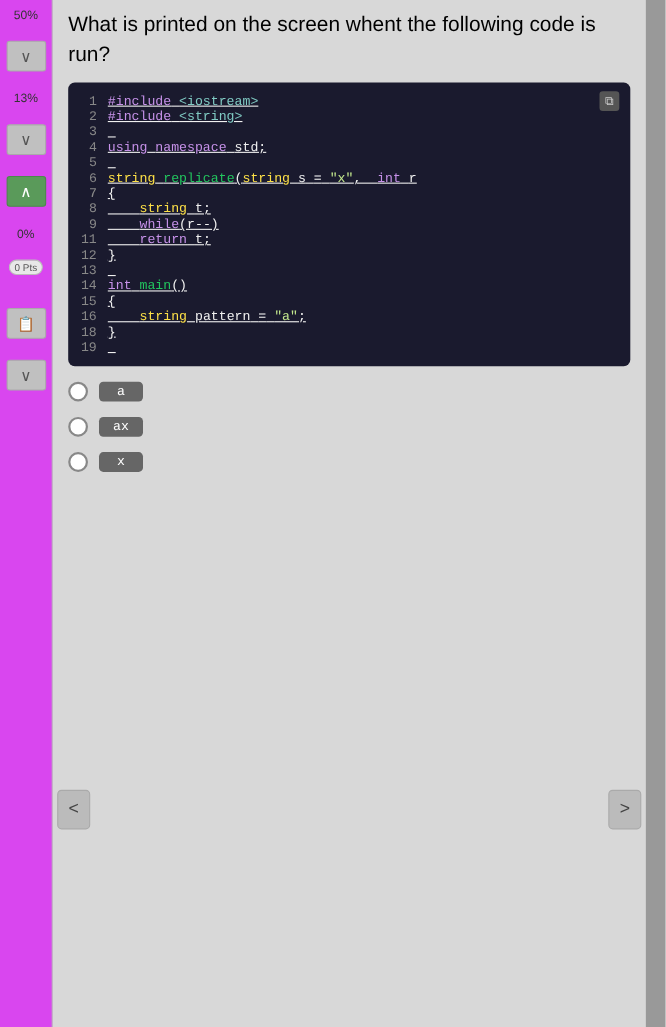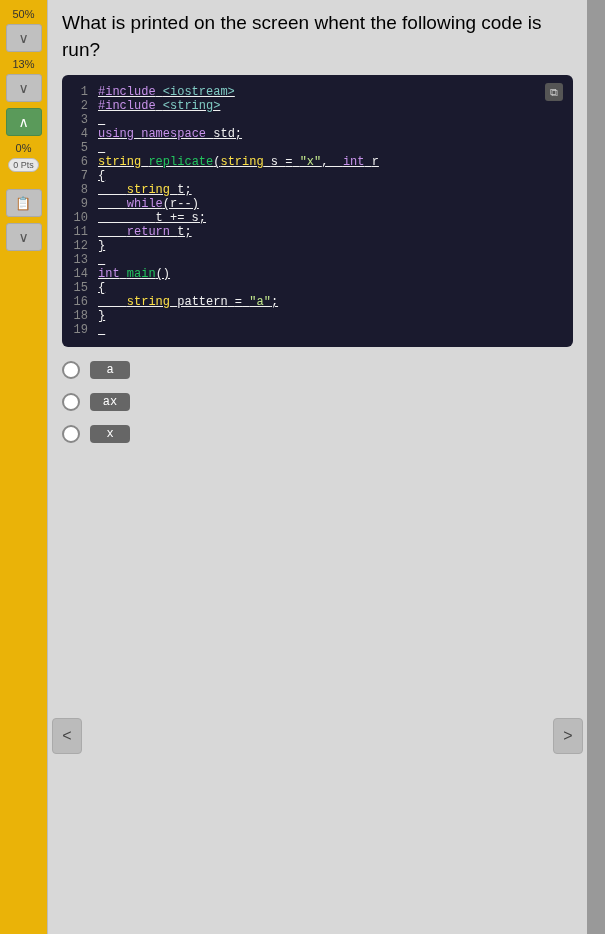--- a/index.html
+++ b/index.html
@@ -9,26 +9,26 @@
       font-family: Arial, sans-serif;
       width: 605px;
       min-height: 934px;
       display: flex;
       flex-direction: row;
     }
 
     
     .sidebar {
       width: 48px;
-      background-color: #eab308;
+      background-color: #d946ef;
       display: flex;
       flex-direction: column;
       align-items: center;
       padding-top: 8px;
-      gap: 0;
+      gap: 13px;
       border-right: 1px solid #bbb;
     }
 
     .sidebar-percent {
       font-size: 11px;
       color: #333;
       margin-bottom: 4px;
       text-align: center;
     }
 
@@ -272,24 +272,20 @@
         </tr>
         <tr>
           <td>8</td>
           <td>    <span class="kw-green">string</span> <span class="kw-white">t;</span></td>
         </tr>
         <tr>
           <td>9</td>
           <td>    <span class="kw-purple">while</span>(<span class="kw-white">r--)</span></td>
         </tr>
         <tr>
-          <td>10</td>
-          <td>        <span class="kw-white">t += s;</span></td>
-        </tr>
-        <tr>
           <td>11</td>
           <td>    <span class="kw-purple">return</span> <span class="kw-white">t;</span></td>
         </tr>
         <tr>
           <td>12</td>
           <td><span class="kw-white">}</span></td>
         </tr>
         <tr>
           <td>13</td>
           <td> </td>

